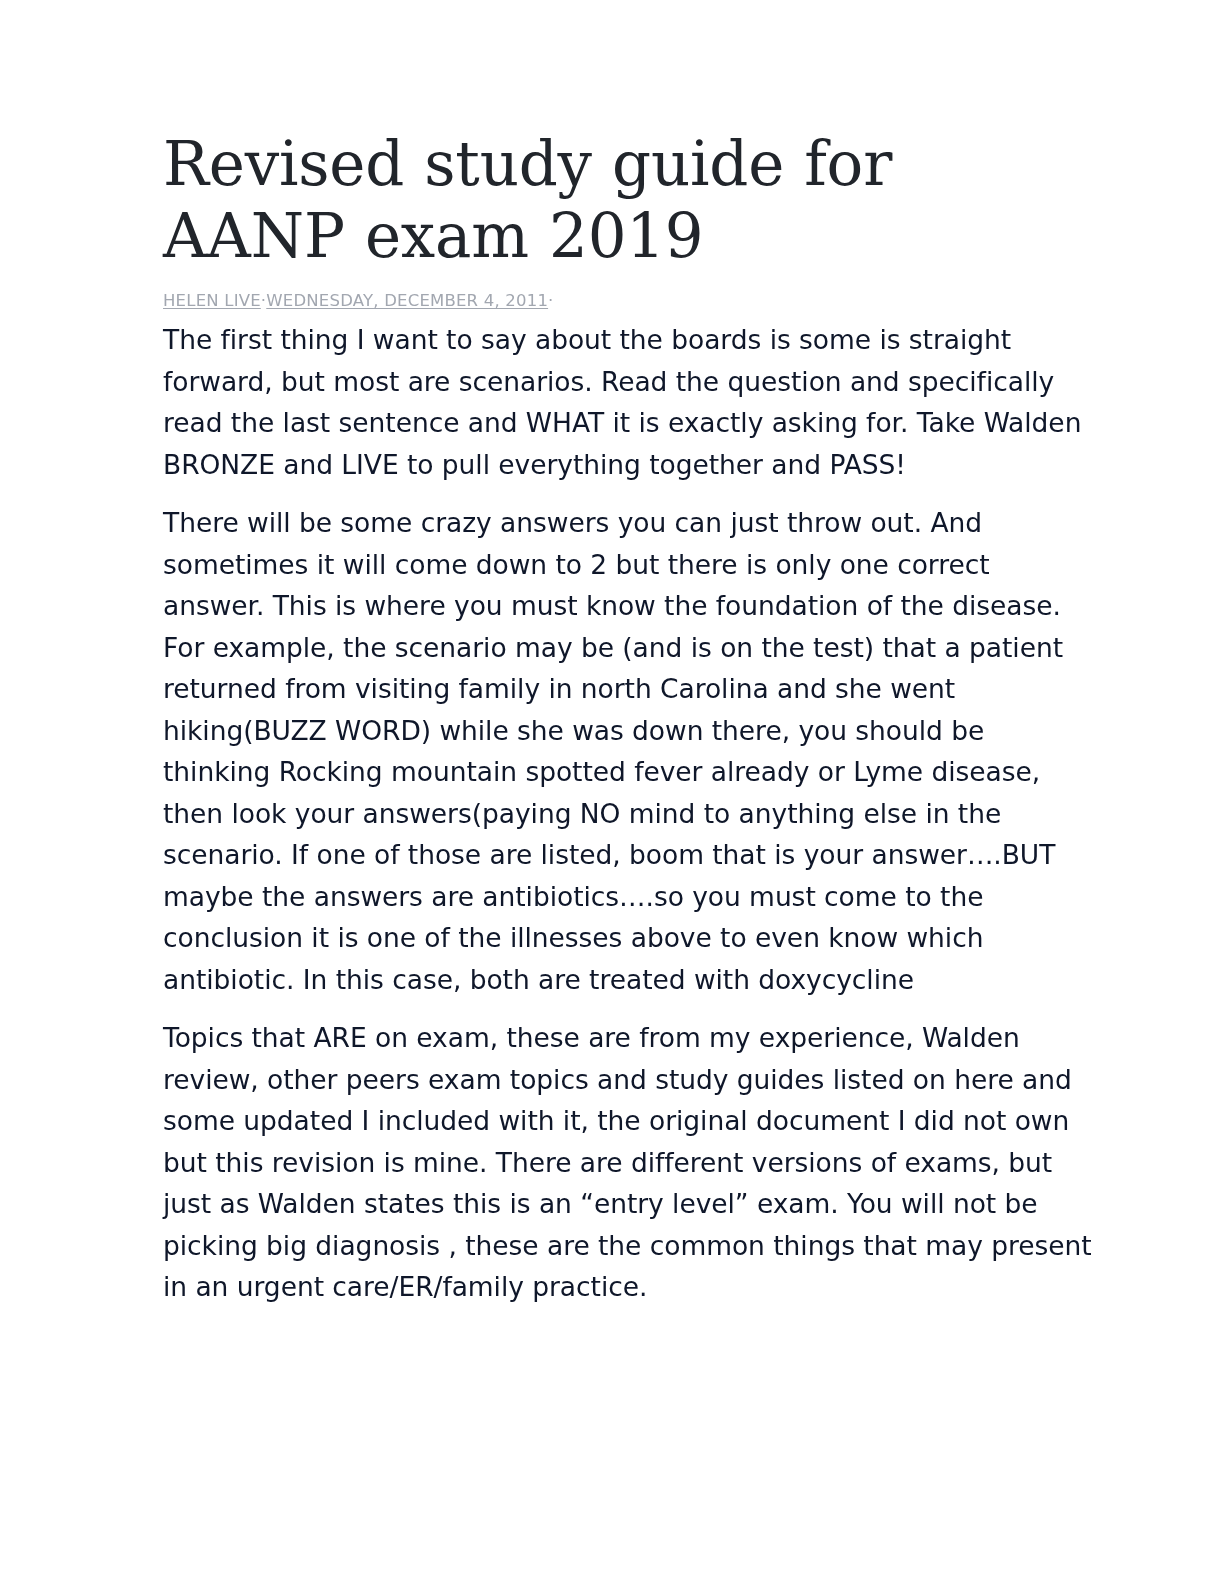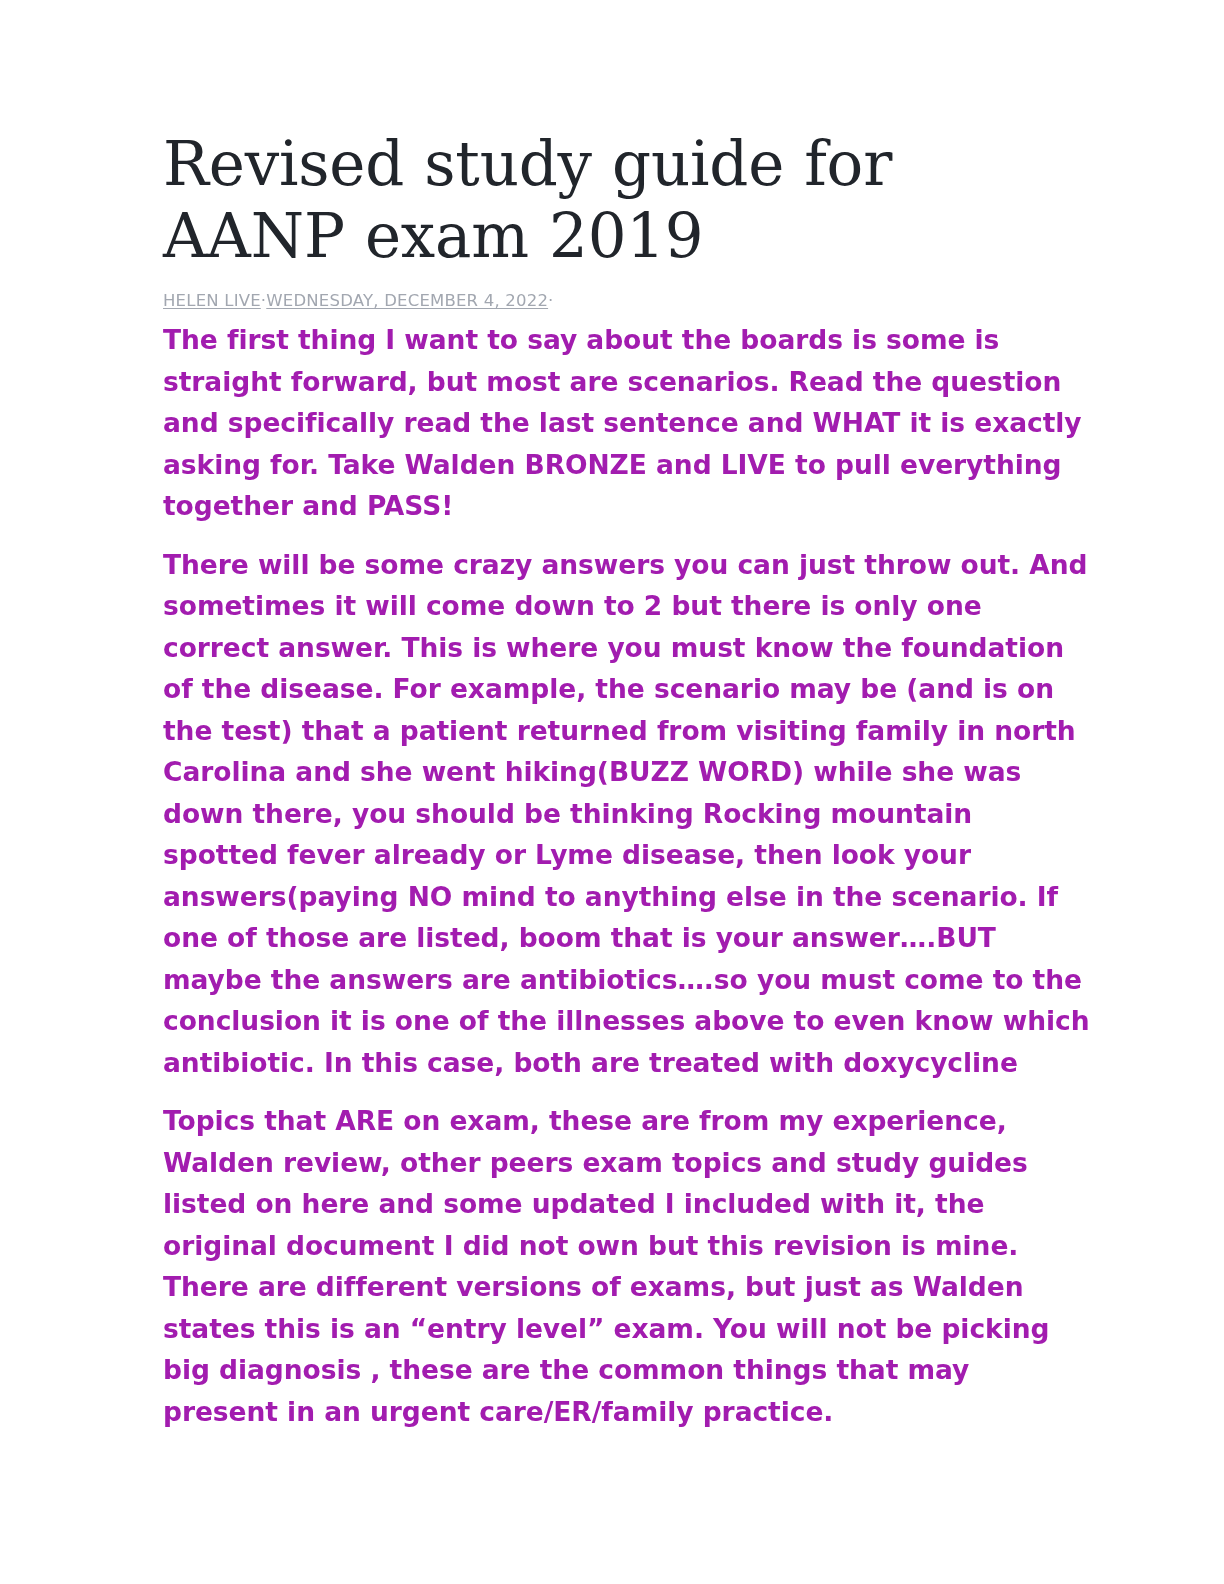--- a/index.html
+++ b/index.html
@@ -67,43 +67,43 @@
   }
 
   .post-body {
     margin-top: 8px;
   }
 
   .post-body p {
     font-family: "DejaVu Sans", "Liberation Sans", sans-serif;
     font-size: 26.5px;
     line-height: 41.5px;
-    color: #a21caf;
+    color: #0f172a;
     margin: 0 0 17px 0;
     padding: 0;
-    font-weight: 700;
+    font-weight: 400;
     letter-spacing: -0.05px;
     text-align: left;
   }
 
   .post-body p:last-child {
     margin-bottom: 0;
   }
 </style>
 </head>
 <body>
 
 <div class="page">
 
   <article class="article">
 
     <h1 class="post-title">Revised study guide for AANP exam 2019</h1>
 
     <div class="post-meta">
-      <a href="#" class="meta-author">HELEN LIVE</a><span class="meta-sep">·</span><a href="#" class="meta-date">WEDNESDAY, DECEMBER 4, 2022</a><span class="meta-tail">·</span>
+      <a href="#" class="meta-author">HELEN LIVE</a><span class="meta-sep">·</span><a href="#" class="meta-date">WEDNESDAY, DECEMBER 4, 2011</a><span class="meta-tail">·</span>
     </div>
 
     <div class="post-body">
       <p>The first thing I want to say about the boards is some is straight forward, but most are scenarios. Read the question and specifically read the last sentence and WHAT it is exactly asking for. Take Walden BRONZE and LIVE to pull everything together and PASS!</p>
       <p>There will be some crazy answers you can just throw out. And sometimes it will come down to 2 but there is only one correct answer. This is where you must know the foundation of the disease. For example, the scenario may be (and is on the test) that a patient returned from visiting family in north Carolina and she went hiking(BUZZ WORD) while she was down there, you should be thinking Rocking mountain spotted fever already or Lyme disease, then look your answers(paying NO mind to anything else in the scenario. If one of those are listed, boom that is your answer….BUT maybe the answers are antibiotics….so you must come to the conclusion it is one of the illnesses above to even know which antibiotic. In this case, both are treated with doxycycline</p>
       <p>Topics that ARE on exam, these are from my experience, Walden review, other peers exam topics and study guides listed on here and some updated I included with it, the original document I did not own but this revision is mine. There are different versions of exams, but just as Walden states this is an “entry level” exam. You will not be picking big diagnosis , these are the common things that may present in an urgent care/ER/family practice.</p>
     </div>
 
   </article>
 

